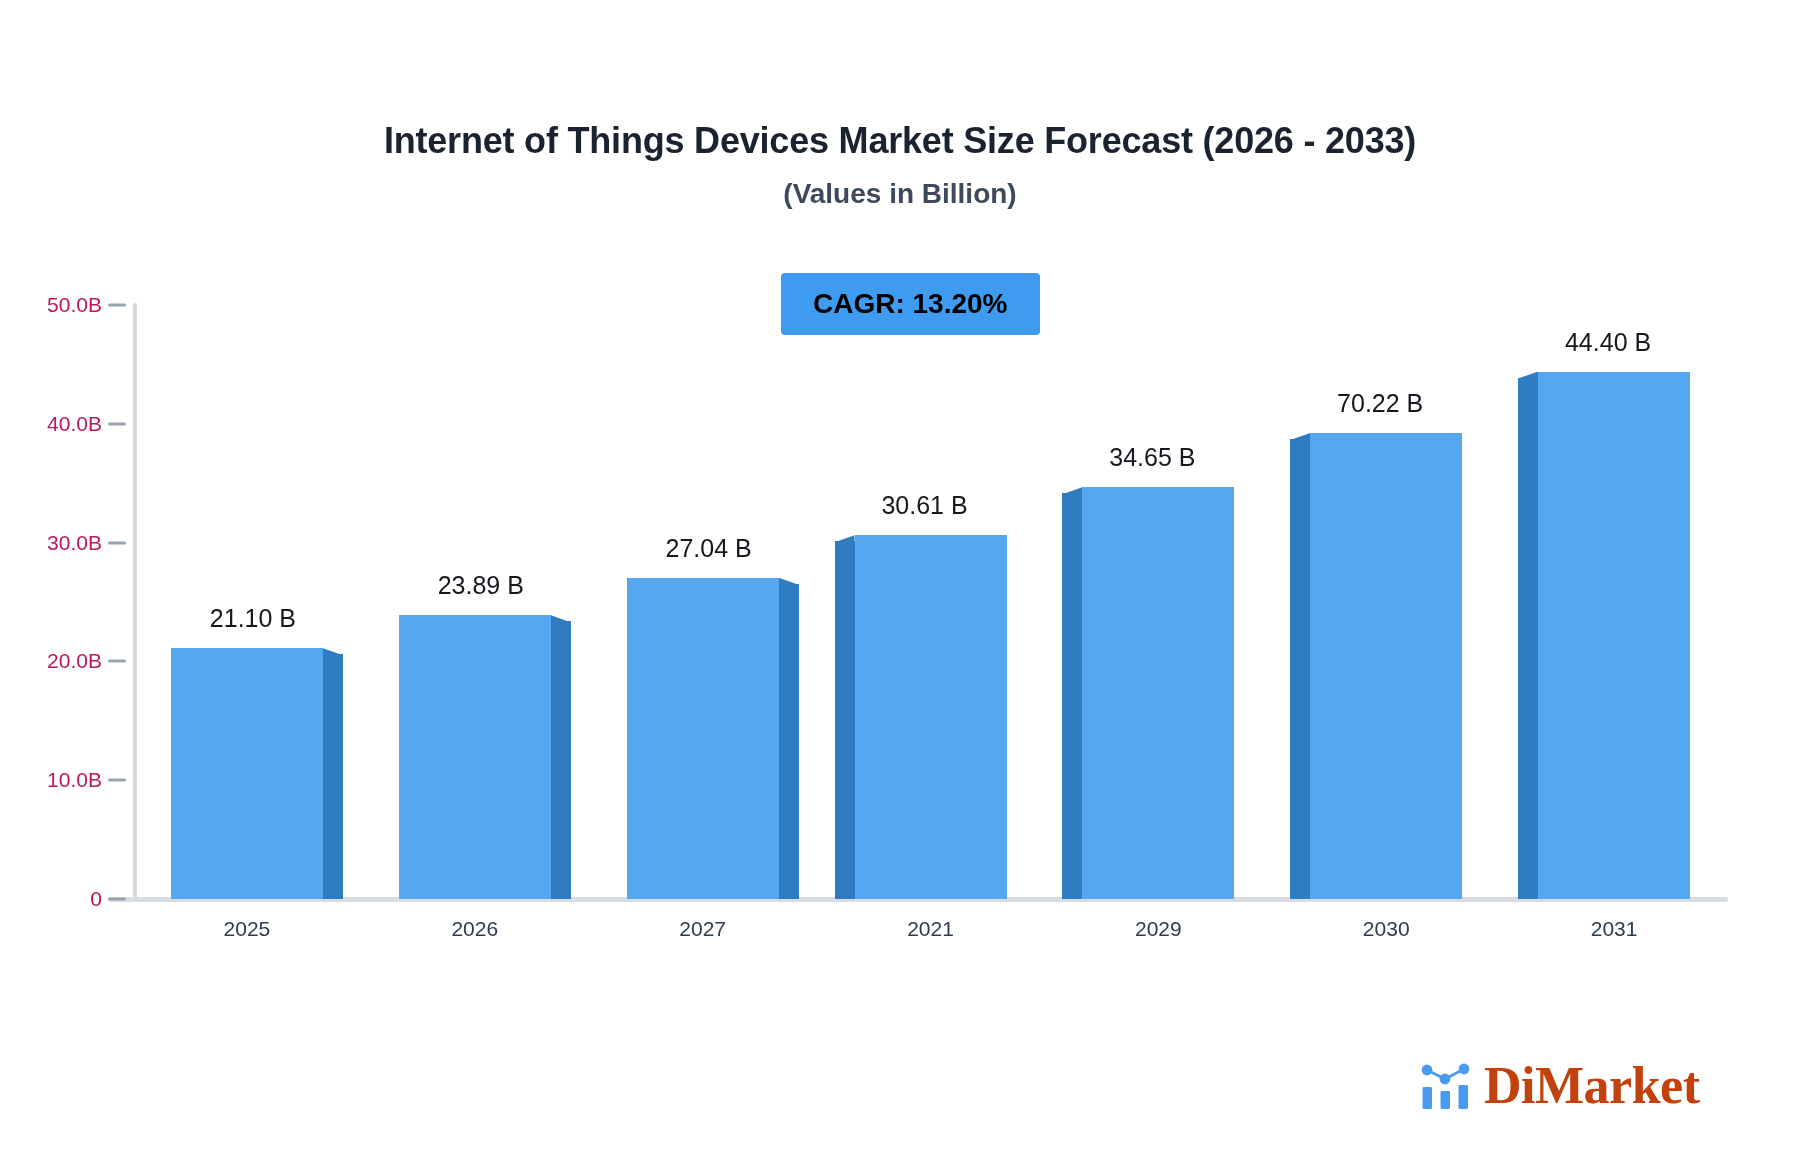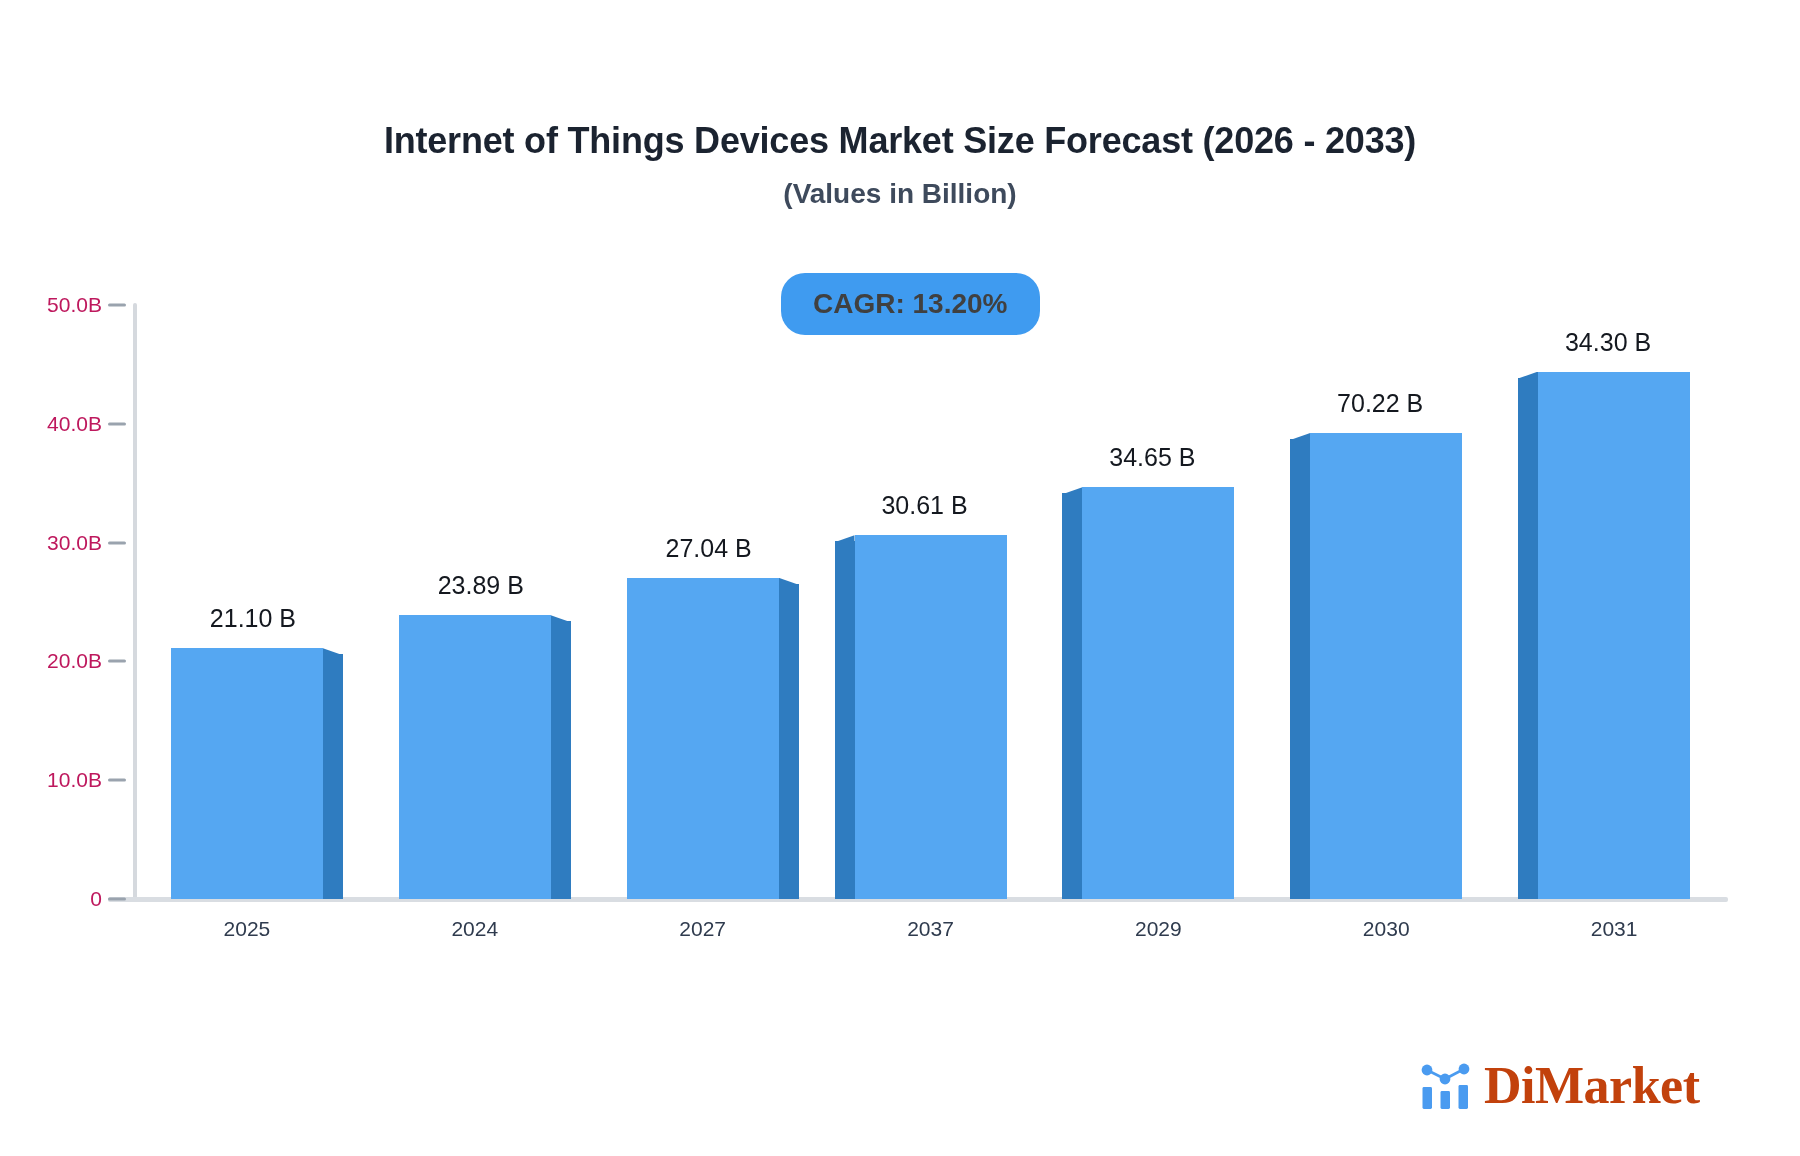--- a/index.html
+++ b/index.html
@@ -51,22 +51,22 @@
   .cagr-badge {
     position: absolute;
     left: 781px;
     top: 258px;
     height: 62px;
     padding: 0 32px;
     display: flex;
     align-items: center;
     justify-content: center;
     background: #3f9bf0;
-    border-radius: 24px;
-    color: #404040;
+    border-radius: 4px;
+    color: #000000;
     font-size: 28px;
     font-weight: bold;
     white-space: nowrap;
     box-sizing: border-box;
   }
 
   
   .plot {
     position: absolute;
     left: 0;
@@ -230,27 +230,27 @@
           <div class="bar-side" style="background: rgb(47, 124, 192); width: 20px; height: 459.934px; top: 424.066px; left: 1290.21px;"></div>
           <div class="bar-top" style="background: rgb(47, 124, 192); width: 20px; height: 7px; top: 418.066px; left: 1290.21px; clip-path: polygon(0px 100%, 100% 0px, 100% 100%, 0px 100%);"></div>
           <div class="bar-front" style="background: rgb(85, 167, 242); left: 1310.21px; top: 418.066px; width: 152px; height: 465.934px;"></div>
         </div>
         <div class="bar-value" style="left: 1380.21px; top: 374.066px;">70.22 B</div>
         <div class="bar-group" title="2031: 44.40 B">
           <div class="bar-side" style="background: rgb(47, 124, 192); width: 20px; height: 521.472px; top: 362.528px; left: 1518.07px;"></div>
           <div class="bar-top" style="background: rgb(47, 124, 192); width: 20px; height: 7px; top: 356.528px; left: 1518.07px; clip-path: polygon(0px 100%, 100% 0px, 100% 100%, 0px 100%);"></div>
           <div class="bar-front" style="background: rgb(85, 167, 242); left: 1538.07px; top: 356.528px; width: 152px; height: 527.472px;"></div>
         </div>
-        <div class="bar-value" style="left: 1608.07px; top: 312.528px;">34.30 B</div>
+        <div class="bar-value" style="left: 1608.07px; top: 312.528px;">44.40 B</div>
       </div>
     <div id="xticks">
         <div class="xtick-label" style="left: 246.929px;">2025</div>
-        <div class="xtick-label" style="left: 474.786px;">2024</div>
+        <div class="xtick-label" style="left: 474.786px;">2026</div>
         <div class="xtick-label" style="left: 702.643px;">2027</div>
-        <div class="xtick-label" style="left: 930.5px;">2037</div>
+        <div class="xtick-label" style="left: 930.5px;">2021</div>
         <div class="xtick-label" style="left: 1158.36px;">2029</div>
         <div class="xtick-label" style="left: 1386.21px;">2030</div>
         <div class="xtick-label" style="left: 1614.07px;">2031</div>
       </div>
   </div>
 
   <div class="logo">
     <span class="logo-mark">
       <svg viewBox="0 0 56 52" width="56" height="52" aria-hidden="true">
         <line x1="9" y1="10" x2="27" y2="19" stroke="#4A9BF0" stroke-width="2.6"></line>

